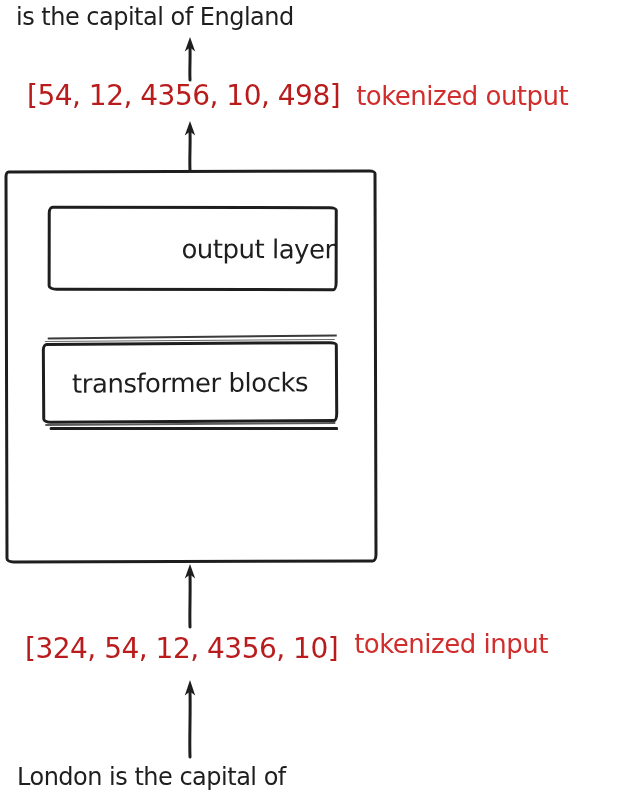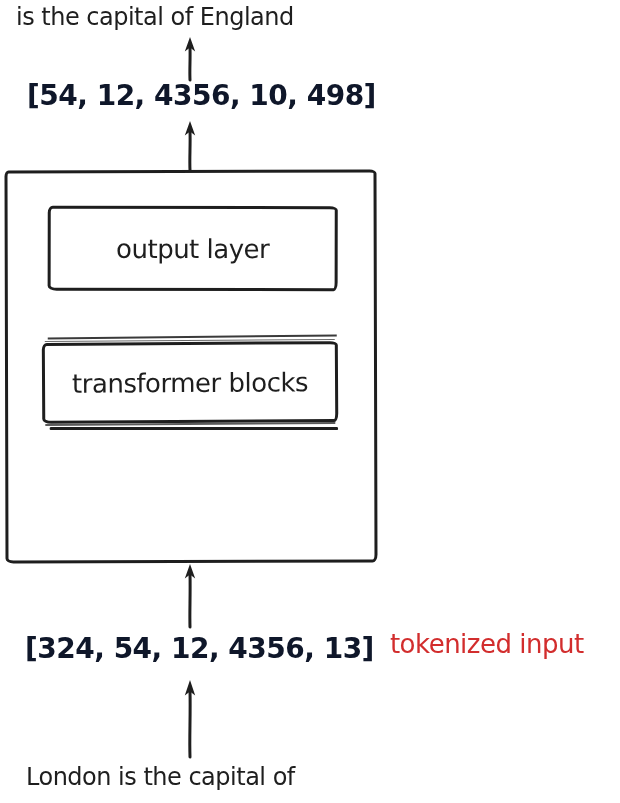--- a/index.html
+++ b/index.html
@@ -23,22 +23,21 @@
   }
   .token-row {
     position: absolute;
     display: flex;
     align-items: baseline;
     white-space: nowrap;
   }
   .token-values {
     font-size: 28px;
     letter-spacing: -0.5px;
-    color: #0f172a;
-    font-weight: bold;
+    color: #b91c1c;
   }
   .token-label {
     font-size: 26px;
     letter-spacing: -0.5px;
     color: #d22d2d;
     margin-left: 16px;
   }
   .token-label.raised { position: relative; top: -5px; text-align: center; }
   .arrow { position: absolute; }
   .model-box {
@@ -54,21 +53,21 @@
     position: absolute;
     border: 3px solid #1e1e1e;
     border-radius: 5px 8px 4px 9px / 7px 4px 9px 5px;
     background: #ffffff;
     display: flex;
     align-items: center;
     justify-content: center;
     font-size: 26px;
     letter-spacing: -0.5px;
   }
-  .layer-box.output      { left: 40px; top: 33px;  width: 290px; height: 85px; transform: rotate(0.25deg); }
+  .layer-box.output      { left: 40px; top: 33px;  width: 290px; height: 85px; transform: rotate(0.25deg); justify-content: flex-end; }
   .layer-box.transformer { left: 34px; top: 169px; width: 296px; height: 81px; transform: rotate(-0.2deg); }
   .layer-box.embedding   { left: 45px; top: 290px; width: 280px; height: 83px; transform: rotate(0.2deg); }
   .sline {
     position: absolute;
     display: block;
     height: 0;
   }
   .sline.s1 { left: 3px;  right: -2px; top: -9px;  border-top: 2px solid #3a3a3a; transform: rotate(-0.25deg); }
   .sline.s2 { left: 0;    right: 0;    top: -5px;  border-top: 1px solid #6a6a6a; }
   .sline.s3 { left: 0;    right: 0;    bottom: -5px; border-top: 2px solid #5a5a5a; }
@@ -81,20 +80,21 @@
 
   <div class="sentence" style="left:16px; top:3px;">is the capital of England</div>
 
   <svg class="arrow" style="left:180px; top:36px;" width="20" height="46" viewBox="0 0 20 46">
     <path d="M10 44 C 9.5 32, 10.4 24, 10 11" stroke="#1e1e1e" stroke-width="3" fill="none" stroke-linecap="round"></path>
     <path d="M10 1 L4.8 15.5 L10 11.6 L15.2 15.5 Z" fill="#1e1e1e"></path>
   </svg>
 
   <div class="token-row" style="left:27px; top:79px;">
     <span class="token-values">[54, 12, 4356, 10, 498]</span>
+    <span class="token-label">tokenized output</span>
   </div>
 
   <svg class="arrow" style="left:180px; top:120px;" width="20" height="52" viewBox="0 0 20 52">
     <path d="M10 50 C 9.4 38, 10.5 26, 10 11" stroke="#1e1e1e" stroke-width="3" fill="none" stroke-linecap="round"></path>
     <path d="M10 1 L4.8 15.5 L10 11.6 L15.2 15.5 Z" fill="#1e1e1e"></path>
   </svg>
 
   <div class="model-box">
 
     <div class="layer-box output">
@@ -110,24 +110,24 @@
     </div>
 
   </div>
 
   <svg class="arrow" style="left:180px; top:563px;" width="20" height="66" viewBox="0 0 20 66">
     <path d="M10 64 C 9.5 48, 10.5 32, 10 11" stroke="#1e1e1e" stroke-width="3" fill="none" stroke-linecap="round"></path>
     <path d="M10 1 L4.8 15.5 L10 11.6 L15.2 15.5 Z" fill="#1e1e1e"></path>
   </svg>
 
   <div class="token-row" style="left:25px; top:632px;">
-    <span class="token-values">[324, 54, 12, 4356, 13]</span>
+    <span class="token-values">[324, 54, 12, 4356, 10]</span>
     <span class="token-label raised">tokenized input</span>
   </div>
 
   <svg class="arrow" style="left:180px; top:679px;" width="20" height="80" viewBox="0 0 20 80">
     <path d="M10 78 C 9.3 58, 10.6 36, 10 12" stroke="#1e1e1e" stroke-width="3" fill="none" stroke-linecap="round"></path>
     <path d="M10 1 L4.8 16.5 L10 12.4 L15.2 16.5 Z" fill="#1e1e1e"></path>
   </svg>
 
-  <div class="sentence" style="left:17px; top:763px;margin-left:9px;">London is the capital of</div>
+  <div class="sentence" style="left:17px; top:763px;">London is the capital of</div>
 
 </div>
 
 </body></html>

